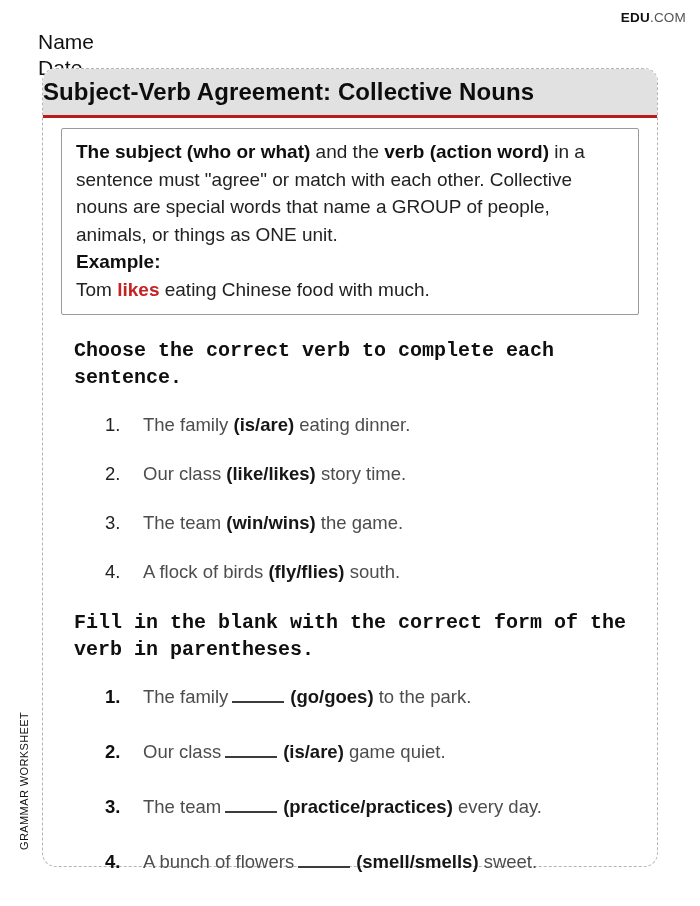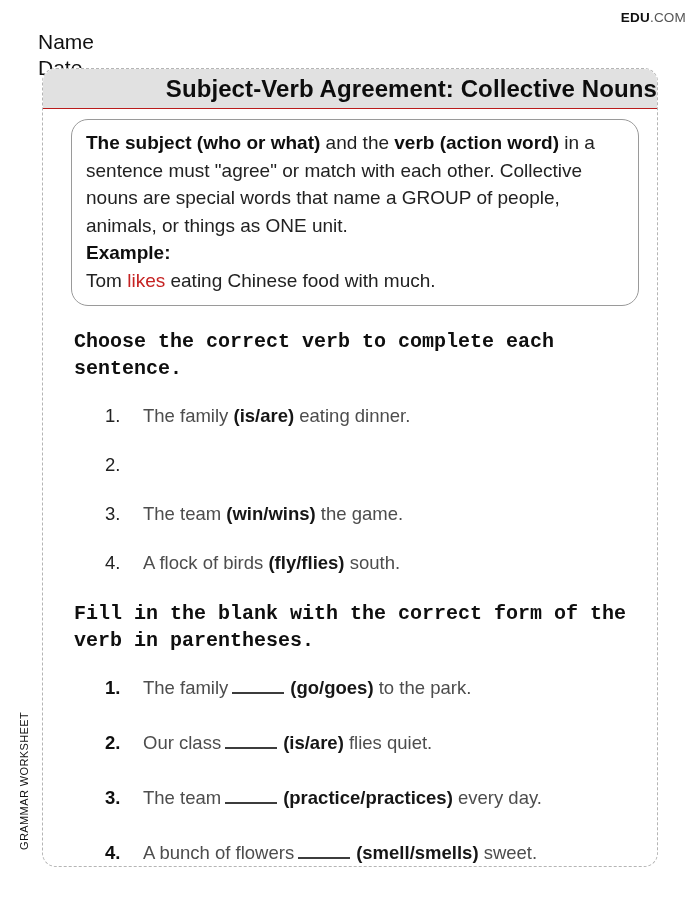--- a/index.html
+++ b/index.html
@@ -37,42 +37,42 @@
 
   
   .card {
     position: absolute; top: 68px; left: 42px;
     width: 616px; height: 799px;
     border: 1px dashed #b5b5b5;
     border-radius: 14px;
     background: #fff;
   }
   .card-header {
-    height: 40px;
+    height: 49px;
     background: #e1e1e1;
-    border-bottom: 1px solid #b91c1c;
+    border-bottom: 3px solid #b91c1c;
     border-radius: 13px 13px 0 0;
-    display: flex; align-items: center; justify-content: flex-end;
+    display: flex; align-items: center; justify-content: flex-start;
   }
   .card-title {
     font-size: 24px; font-weight: bold; color: #0d0d0d;
     letter-spacing: 0.1px;
   }
 
   
   .intro-box {
-    margin: 10px 18px 0 28px;
+    margin: 10px 18px 0 18px;
     border: 1px solid #9a9a9a;
-    border-radius: 17px;
+    border-radius: 2px;
     padding: 9px 14px 11px 14px;
     font-size: 19px; line-height: 27.5px; color: #222;
   }
   .intro-box b { color: #0f0f0f; }
   .example-label { font-weight: bold; color: #0f0f0f; }
-  .accent { font-weight: normal; }
+  .accent { font-weight: bold; }
 
   
   .section-heading {
     margin: 22px 30px 0 31px;
     font-size: 20px; font-weight: bold; color: #0f0f0f;
     line-height: 27px; max-width: 560px; font-family: Liberation Mono, monospace;
   }
   .items { margin-top: 22px; }
   .item {
     display: flex; align-items: baseline;
@@ -131,20 +131,21 @@
 
     <div class="section sec1">
       <div class="section-heading">Choose the correct verb to complete each sentence.</div>
       <div class="items">
         <div class="item">
           <span class="item-num">1.</span>
           <span class="item-text"><span>The family </span><b>(is/are)</b><span> eating dinner.</span></span>
         </div>
         <div class="item">
           <span class="item-num">2.</span>
+          <span class="item-text"><span>Our class </span><b>(like/likes)</b><span> story time.</span></span>
         </div>
         <div class="item">
           <span class="item-num">3.</span>
           <span class="item-text"><span>The team </span><b>(win/wins)</b><span> the game.</span></span>
         </div>
         <div class="item">
           <span class="item-num">4.</span>
           <span class="item-text"><span>A flock of birds </span><b>(fly/flies)</b><span> south.</span></span>
         </div>
       </div>
@@ -152,21 +153,21 @@
 
     <div class="section sec2">
       <div class="section-heading">Fill in the blank with the correct form of the verb in parentheses.</div>
       <div class="items">
         <div class="item">
           <span class="item-num">1.</span>
           <span class="item-text"><span>The family</span><span class="blank"></span><b>(go/goes)</b><span> to the park.</span></span>
         </div>
         <div class="item">
           <span class="item-num">2.</span>
-          <span class="item-text"><span>Our class</span><span class="blank"></span><b>(is/are)</b><span> flies quiet.</span></span>
+          <span class="item-text"><span>Our class</span><span class="blank"></span><b>(is/are)</b><span> game quiet.</span></span>
         </div>
         <div class="item">
           <span class="item-num">3.</span>
           <span class="item-text"><span>The team</span><span class="blank"></span><b>(practice/practices)</b><span> every day.</span></span>
         </div>
         <div class="item">
           <span class="item-num">4.</span>
           <span class="item-text"><span>A bunch of flowers</span><span class="blank"></span><b>(smell/smells)</b><span> sweet.</span></span>
         </div>
       </div>

